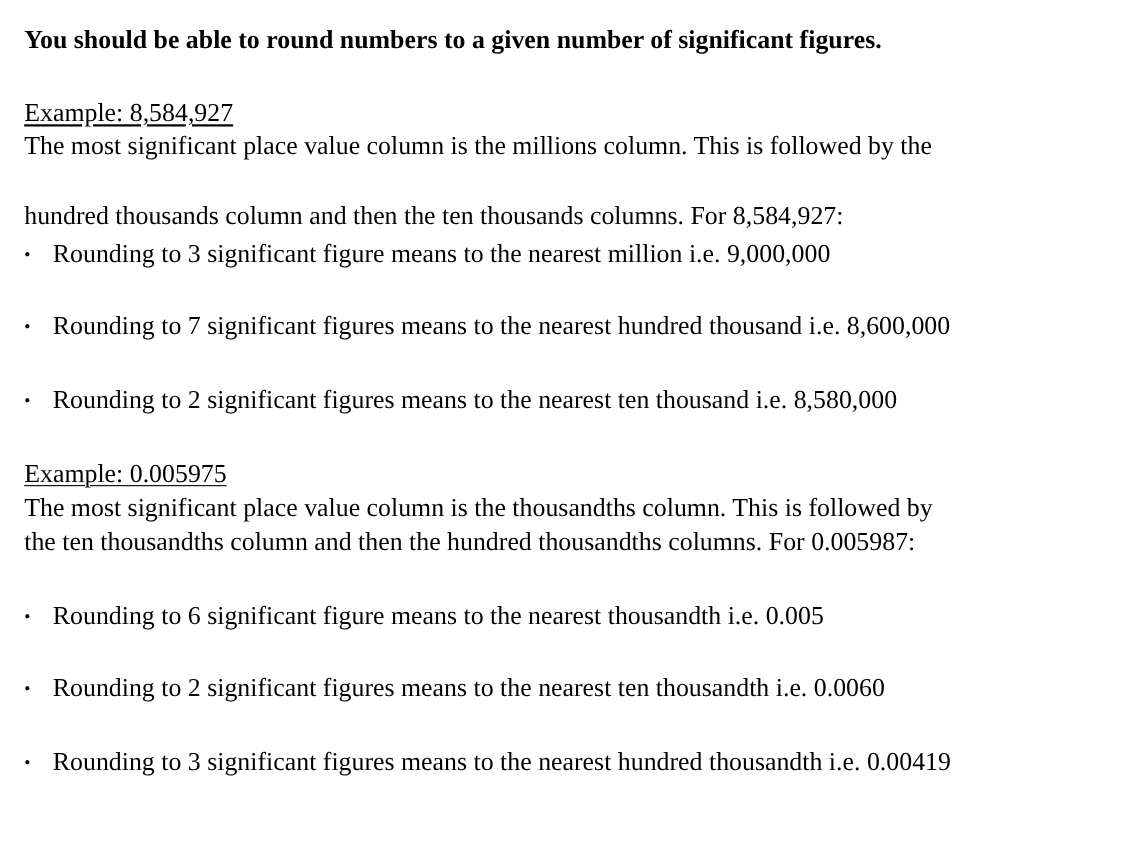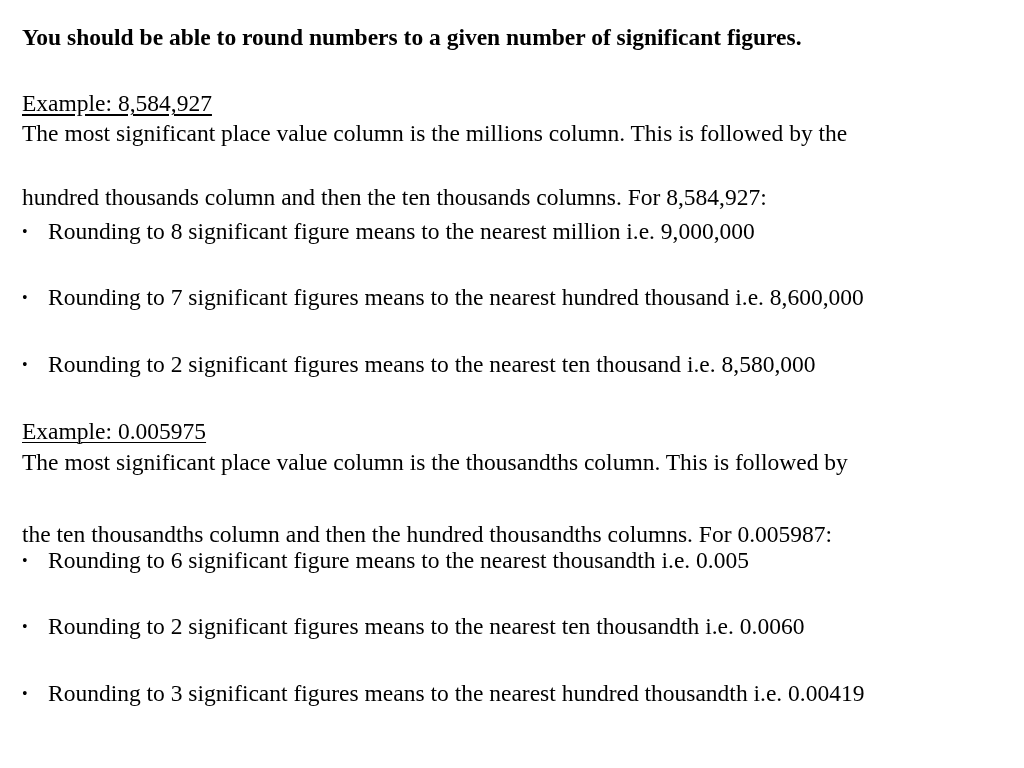--- a/index.html
+++ b/index.html
@@ -52,36 +52,36 @@
   <div class="line u" style="top:88px;text-decoration:underline;">Example: 8,584,927</div>
   <div class="line" style="top:118px;">
     <span>The most significant place value column is the </span><b>millions</b><span> column. This is followed by the</span>
   </div>
   <div class="line" style="top:149px;margin-top:33px;">
     <b>hundred thousands</b><span> column and then the </span><b>ten thousands</b><span> columns. For 8,584,927:</span>
   </div>
 
   <div class="bullet-row" style="top:216px;">
     <span class="bullet">•</span>
-    <span class="bullet-text"><span>Rounding to 8 significant figure means to the nearest million i.e. </span><b>9,000,000</b></span>
+    <span class="bullet-text"><span>Rounding to 3 significant figure means to the nearest million i.e. </span><b>9,000,000</b></span>
   </div>
   <div class="bullet-row" style="top:282px;">
     <span class="bullet">•</span>
     <span class="bullet-text"><span>Rounding to 7 significant figures means to the nearest hundred thousand i.e. </span><b>8,600,000</b></span>
   </div>
   <div class="bullet-row" style="top:349px;">
     <span class="bullet">•</span>
     <span class="bullet-text"><span>Rounding to 2 significant figures means to the nearest ten thousand i.e. </span><b>8,580,000</b></span>
   </div>
 
   <div class="line u" style="top:416px;">Example: 0.005975</div>
   <div class="line" style="top:447px;text-align:center;">
     <span>The most significant place value column is the </span><b>thousandths</b><span> column. This is followed by</span>
   </div>
-  <div class="line" style="top:478px;margin-top:41px;">
+  <div class="line" style="top:478px;">
     <span>the </span><b>ten thousandths</b><span> column and then the </span><b>hundred thousandths</b><span> columns. For 0.005987:</span>
   </div>
 
   <div class="bullet-row" style="top:545px;">
     <span class="bullet">•</span>
     <span class="bullet-text"><span>Rounding to 6 significant figure means to the nearest thousandth i.e. </span><b>0.005</b></span>
   </div>
   <div class="bullet-row" style="top:611px;">
     <span class="bullet">•</span>
     <span class="bullet-text"><span>Rounding to 2 significant figures means to the nearest ten thousandth i.e. </span><b>0.0060</b></span>

